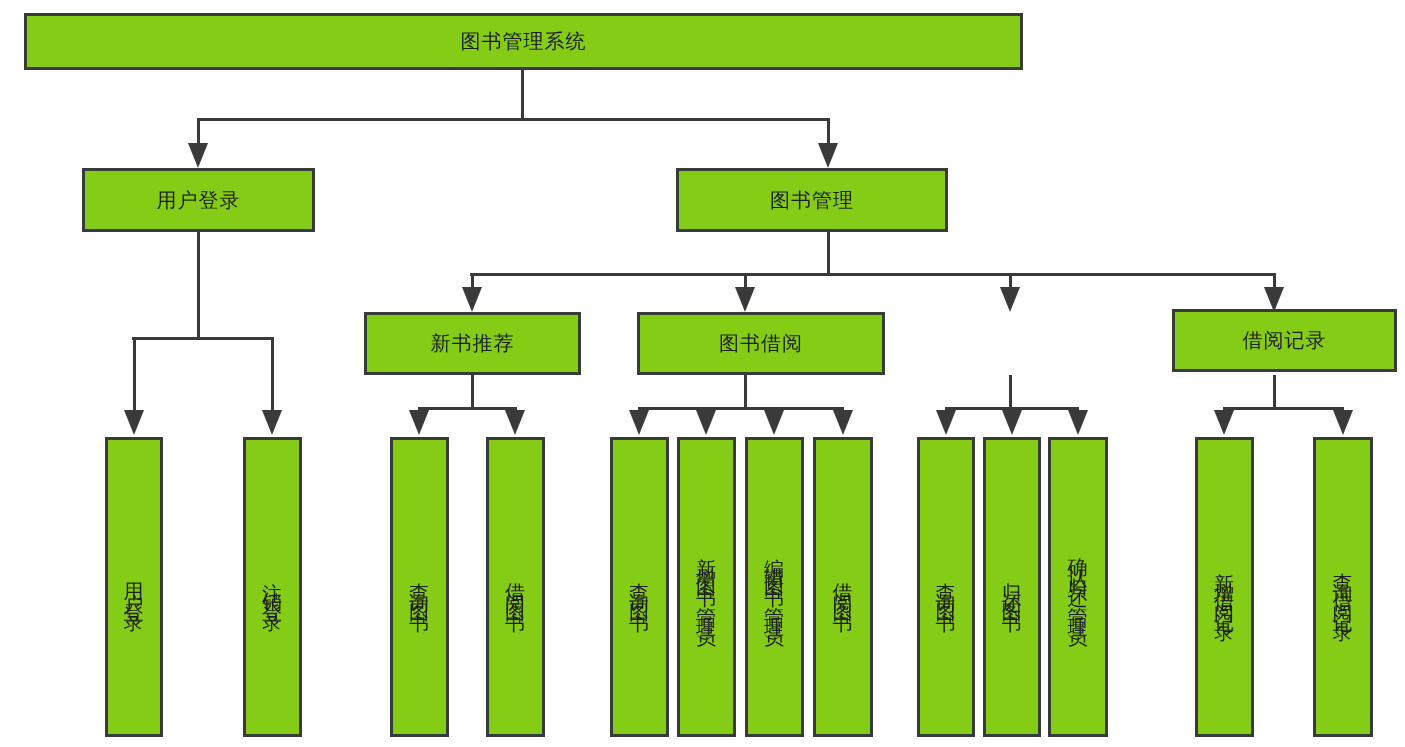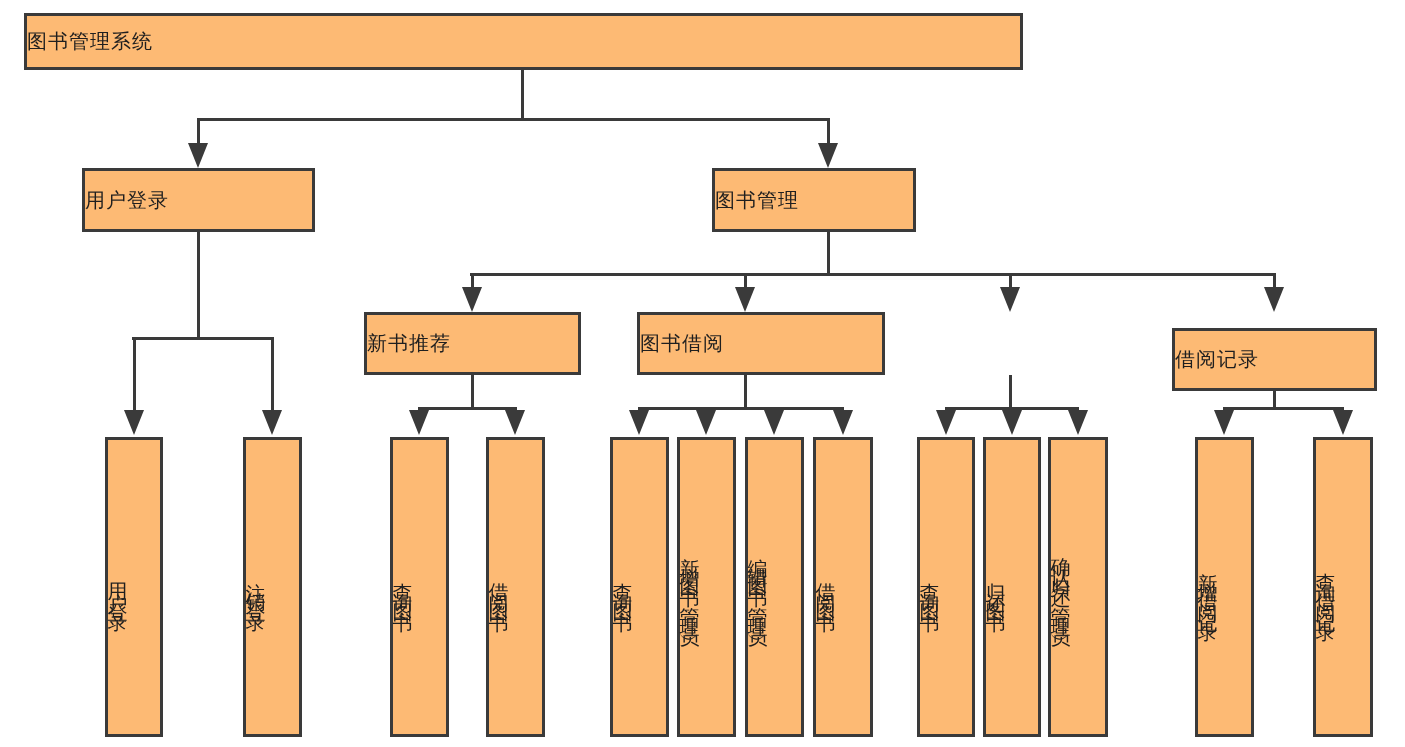--- a/index.html
+++ b/index.html
@@ -11,22 +11,22 @@
   html,body{margin:0;padding:0;background:#fff;}
   .stage{
     position:relative;width:1405px;height:747px;overflow:hidden;
     background:var(--background,#fff);
     font-family:"Liberation Sans","DejaVu Sans",sans-serif;
     color:var(--text,#1f1f1f);
   }
   .node{
     position:absolute;box-sizing:border-box;
     border:3px solid var(--line,#3a3a3a);
-    background:#fdba74;z-index:2;
-    display:flex;align-items:center;justify-content:flex-start;
+    background:#84cc16;z-index:2;
+    display:flex;align-items:center;justify-content:center;
     font-size:20px;letter-spacing:1px;
   }
   .leaf span{
     writing-mode:vertical-rl;text-orientation:mixed;
     font-size:20px;letter-spacing:10px;line-height:1;
   }
   .hline,.vline,.shaft{position:absolute;background:var(--line,#3a3a3a);z-index:1;}
   .vline,.shaft{width:3px;}
   .hline{height:3px;}
   .arrowhead{
@@ -54,42 +54,42 @@
   <div class="vline" style="left:521px;top:69px;height:49px;"></div>
   <div class="hline" style="left:197px;top:118px;width:633px;"></div>
   <div class="shaft" style="left:197px;top:120px;height:24px;"></div>
   <div class="arrowhead" style="left:188px;top:143px;"></div>
   <div class="shaft" style="left:827px;top:120px;height:24px;"></div>
   <div class="arrowhead" style="left:818px;top:143px;"></div>
 
   <div class="node" style="left:82px;top:168px;width:233px;height:64px;">
     <span>用户登录</span>
   </div>
-  <div class="node" style="left:712px;top:168px;width:204px;height:64px;">
+  <div class="node" style="left:676px;top:168px;width:272px;height:64px;">
     <span>图书管理</span>
   </div>
 
   <div class="vline" style="left:827px;top:232px;height:41px;"></div>
   <div class="hline" style="left:470px;top:273px;width:806px;"></div>
   <div class="shaft" style="left:471px;top:275px;height:12px;"></div>
   <div class="arrowhead" style="left:462px;top:287px;"></div>
   <div class="shaft" style="left:744px;top:275px;height:12px;"></div>
   <div class="arrowhead" style="left:735px;top:287px;"></div>
   <div class="shaft" style="left:1009px;top:275px;height:12px;"></div>
   <div class="arrowhead" style="left:1000px;top:287px;"></div>
   <div class="shaft" style="left:1273px;top:275px;height:12px;"></div>
   <div class="arrowhead" style="left:1264px;top:287px;"></div>
 
   <div class="node" style="left:364px;top:312px;width:217px;height:63px;">
     <span>新书推荐</span>
   </div>
   <div class="node" style="left:637px;top:312px;width:248px;height:63px;">
     <span>图书借阅</span>
   </div>
-  <div class="node" style="left:1172px;top:328px;width:205px;height:63px;">
+  <div class="node" style="left:1172px;top:309px;width:225px;height:63px;">
     <span>借阅记录</span>
   </div>
 
   <div class="vline" style="left:197px;top:232px;height:105px;"></div>
   <div class="hline" style="left:132px;top:337px;width:142px;"></div>
   <div class="shaft" style="left:133px;top:339px;height:72px;"></div>
   <div class="arrowhead" style="left:124px;top:410px;"></div>
   <div class="shaft" style="left:271px;top:339px;height:72px;"></div>
   <div class="arrowhead" style="left:262px;top:410px;"></div>
 

